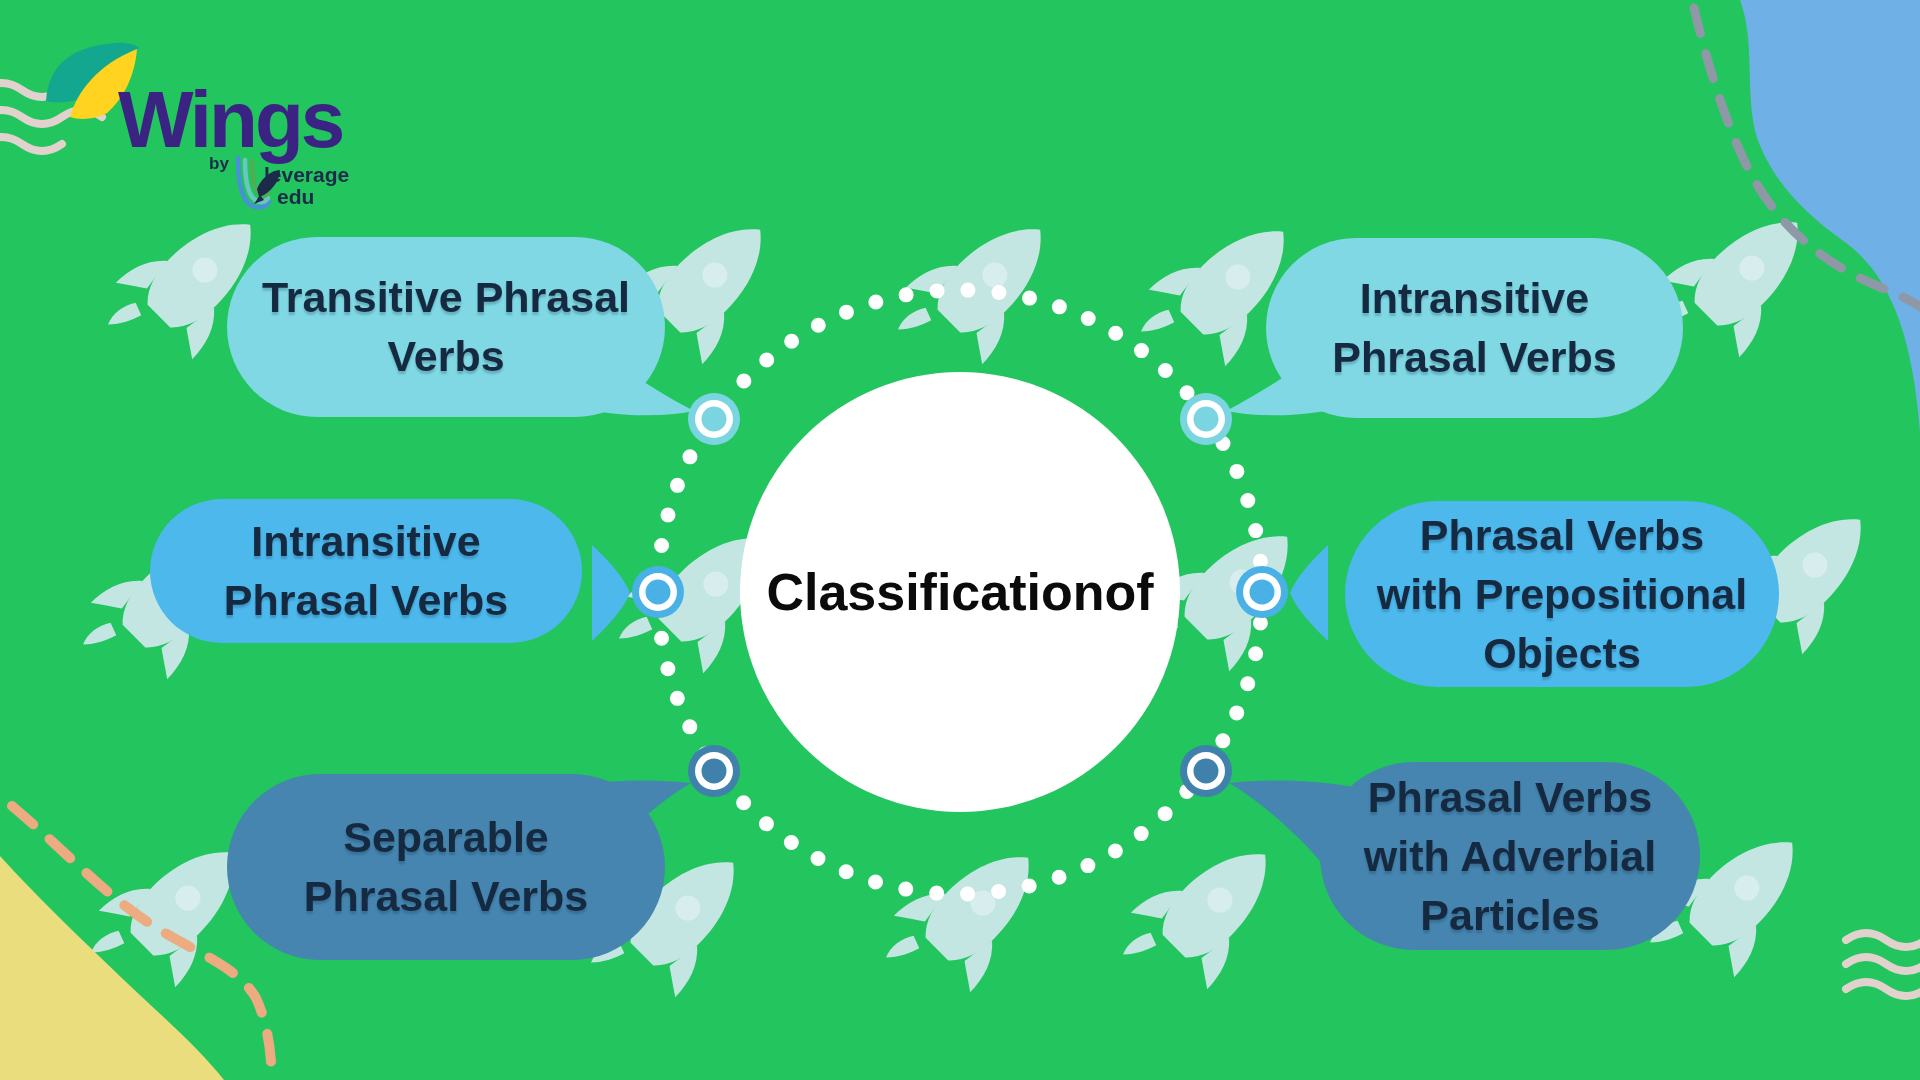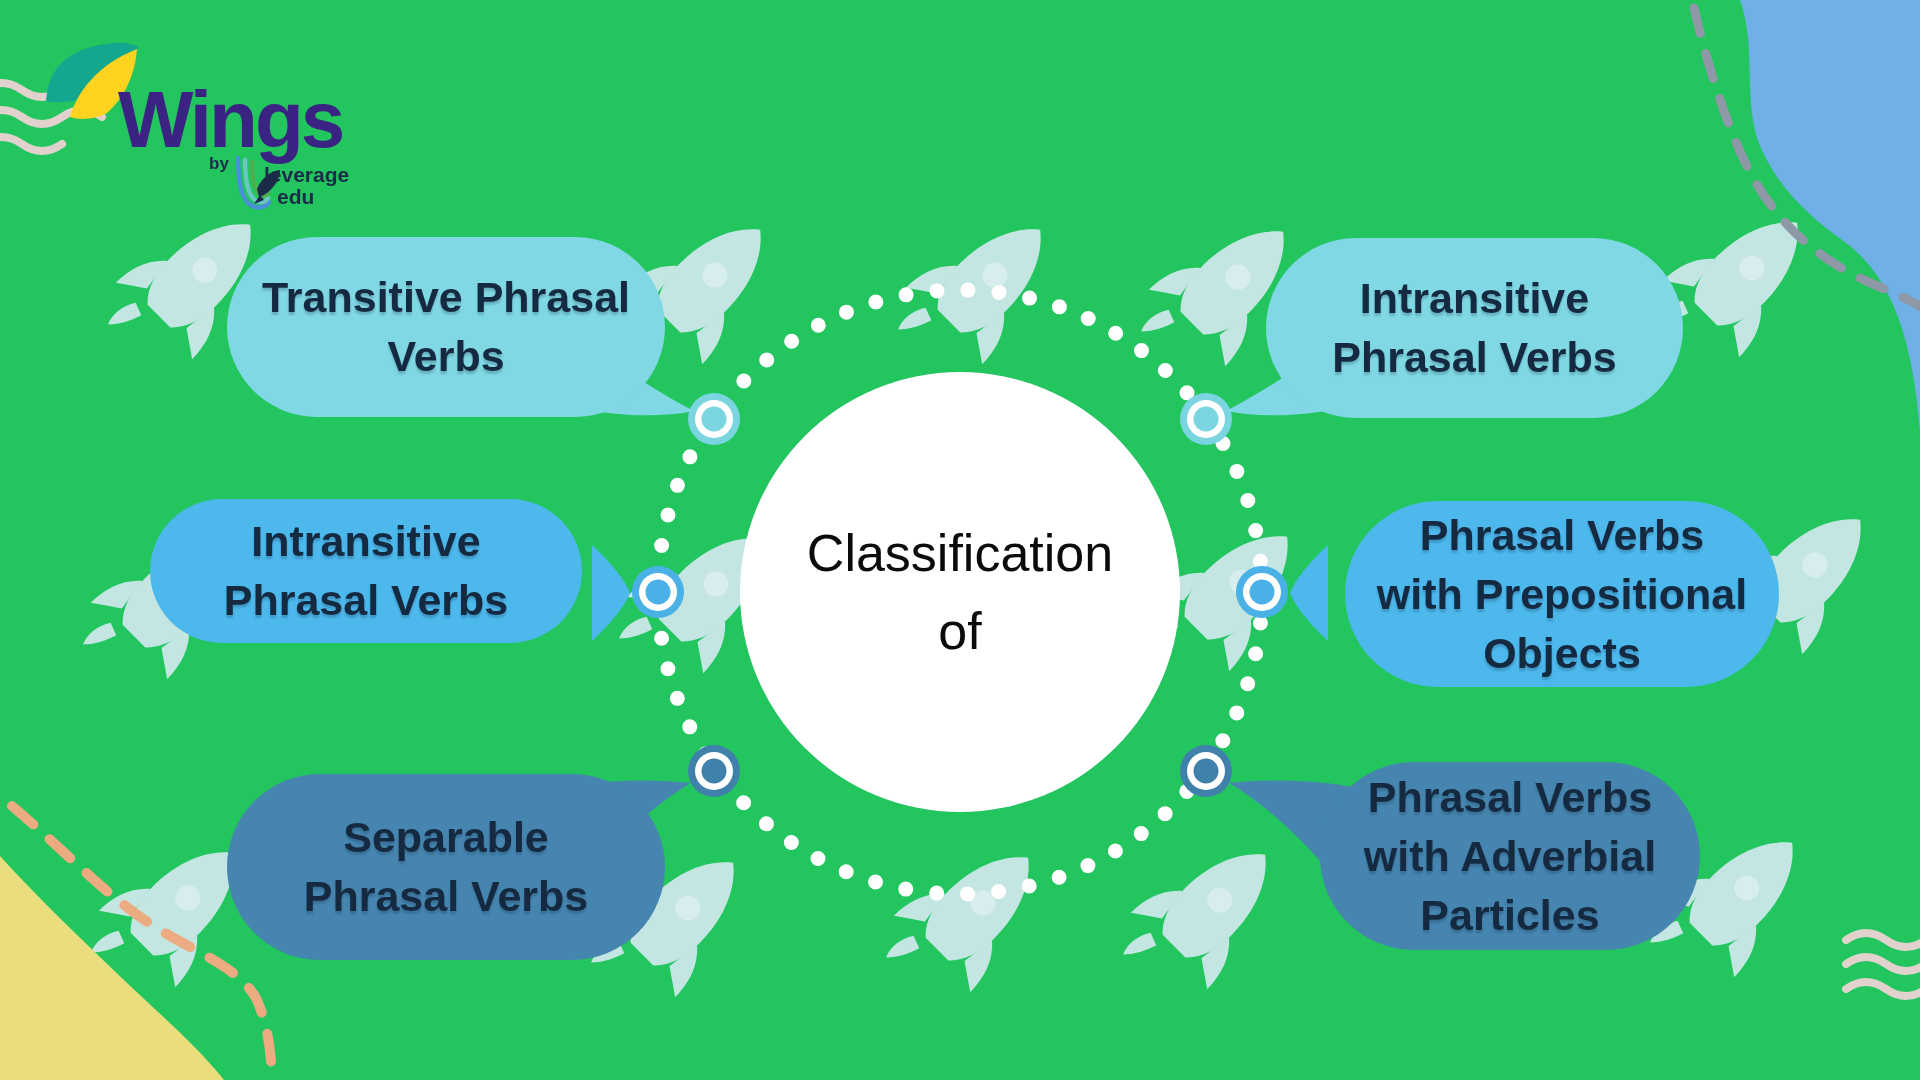--- a/index.html
+++ b/index.html
@@ -14,22 +14,22 @@
   .bline{white-space:nowrap;}
   .b1{left:227px;top:237px;width:438px;height:180px;background:#7fd8e3;}
   .b2{left:150px;top:499px;width:432px;height:144px;background:#4cb8ec;}
   .b3{left:227px;top:763px;width:438px;height:186px;background:#4585af;}
   .b4{left:1266px;top:238px;width:417px;height:180px;background:#7fd8e3;}
   .b5{left:1345px;top:501px;width:434px;height:186px;background:#4cb8ec;}
   .b6{left:1320px;top:762px;width:380px;height:188px;background:#4585af;}
 
   
   .center-text{position:absolute;left:660px;top:432px;width:600px;height:320px;
-               display:flex;flex-direction:column;align-items:center;justify-content:center;
-               font-weight:normal;font-size:52px;line-height:78px;color:#0b0b0b;text-align:center;}
+               display:flex;flex-direction:row;align-items:center;justify-content:center;
+               font-weight:bold;font-size:52px;line-height:78px;color:#0b0b0b;text-align:center;}
 
   
   .brand{position:absolute;left:118px;top:74px;font-size:80px;font-weight:bold;
          letter-spacing:-3px;color:#3a2383;}
   .by{position:absolute;left:209px;top:154px;font-size:17px;font-weight:bold;color:#1b2b49;}
   .partner1{position:absolute;left:264px;top:163px;font-size:21px;font-weight:bold;color:#1b2b49;}
   .partner2{position:absolute;left:277px;top:185px;font-size:21px;font-weight:bold;color:#1b2b49;}
 </style>
 </head>
 <body>

